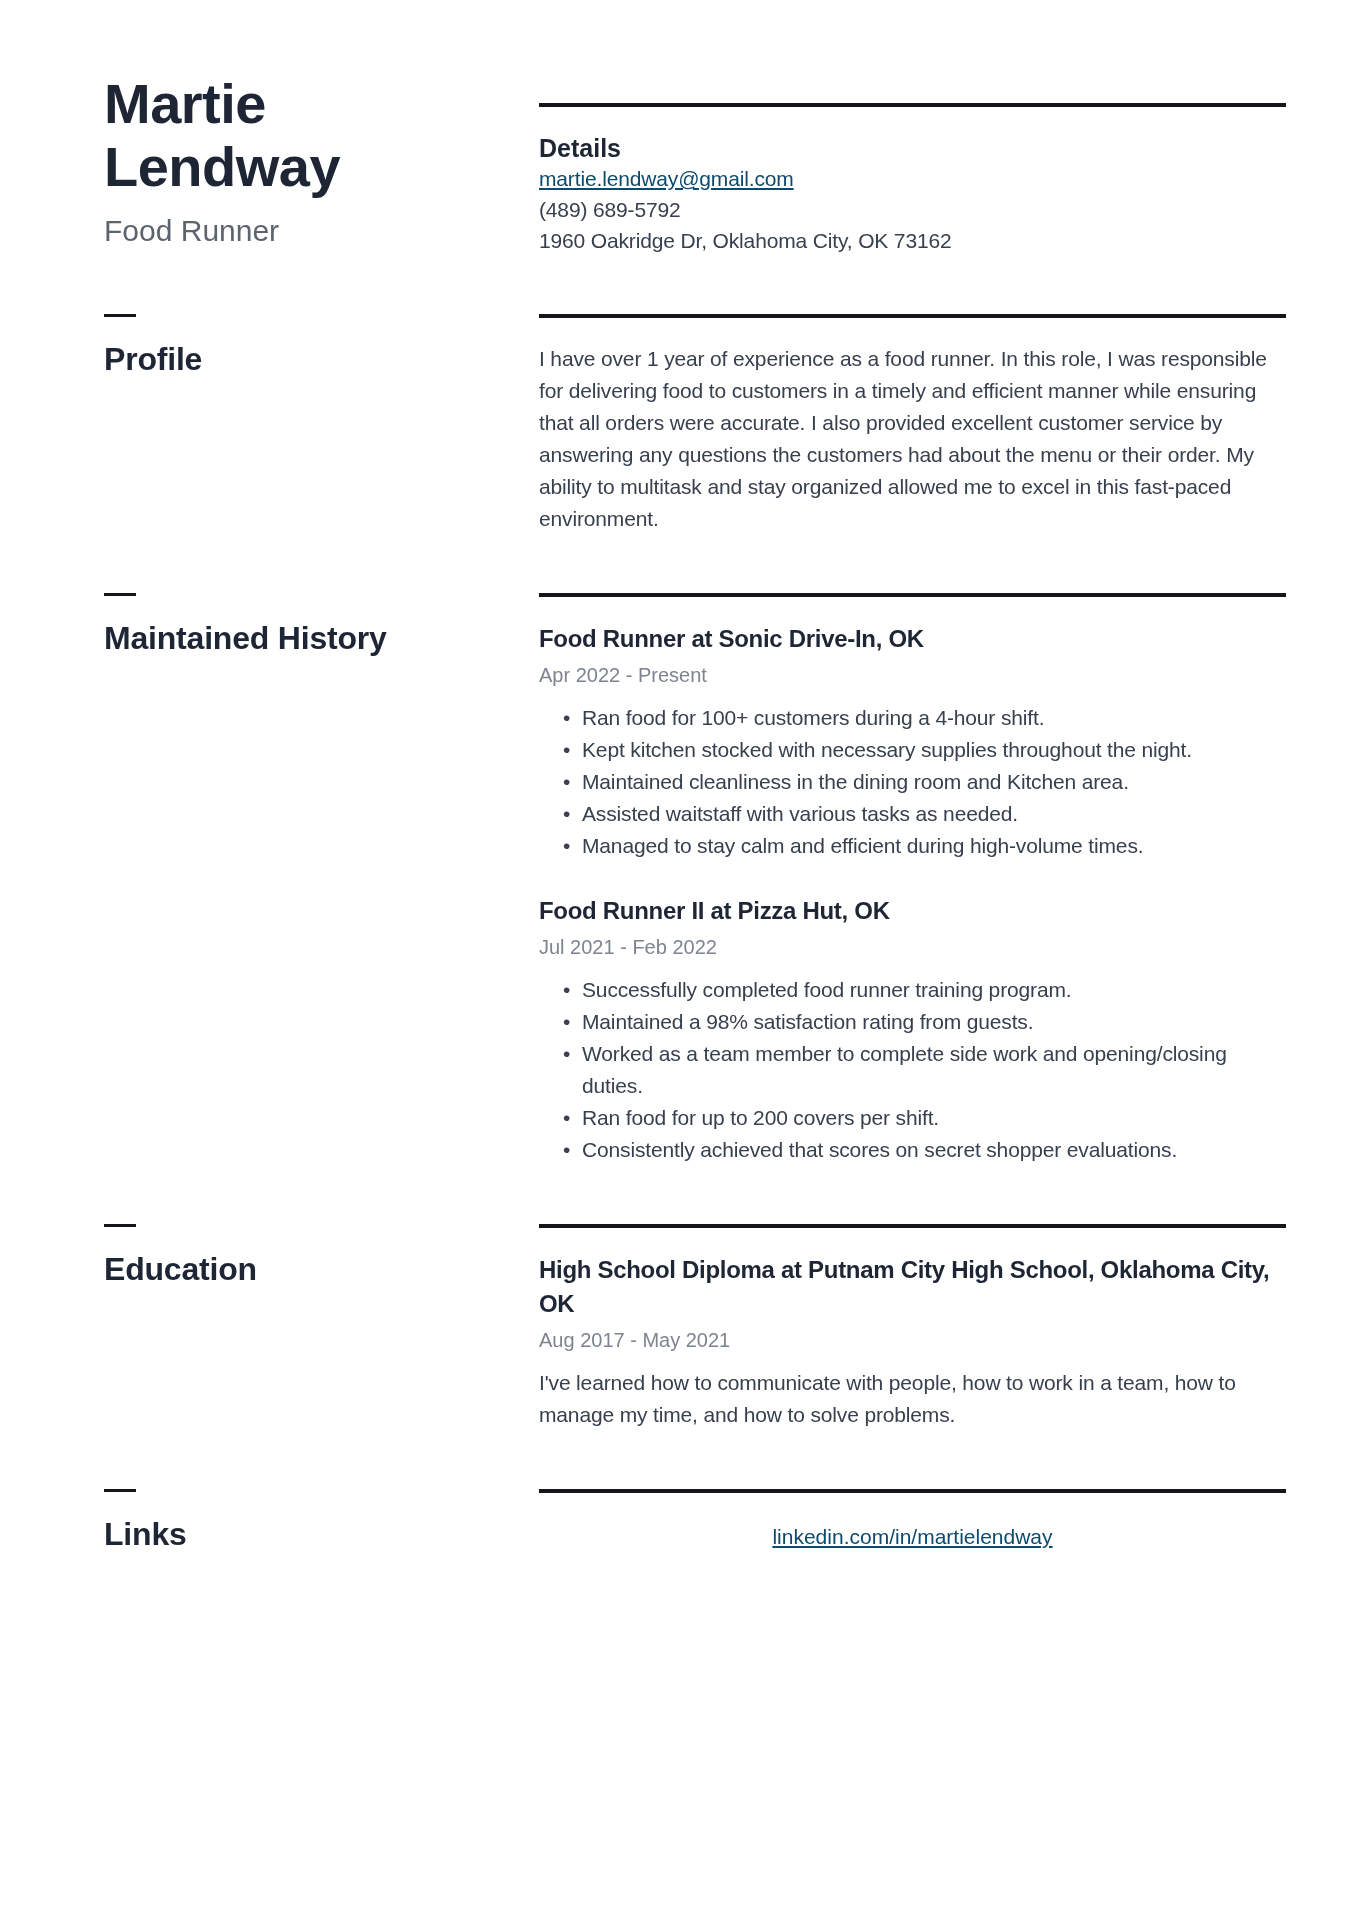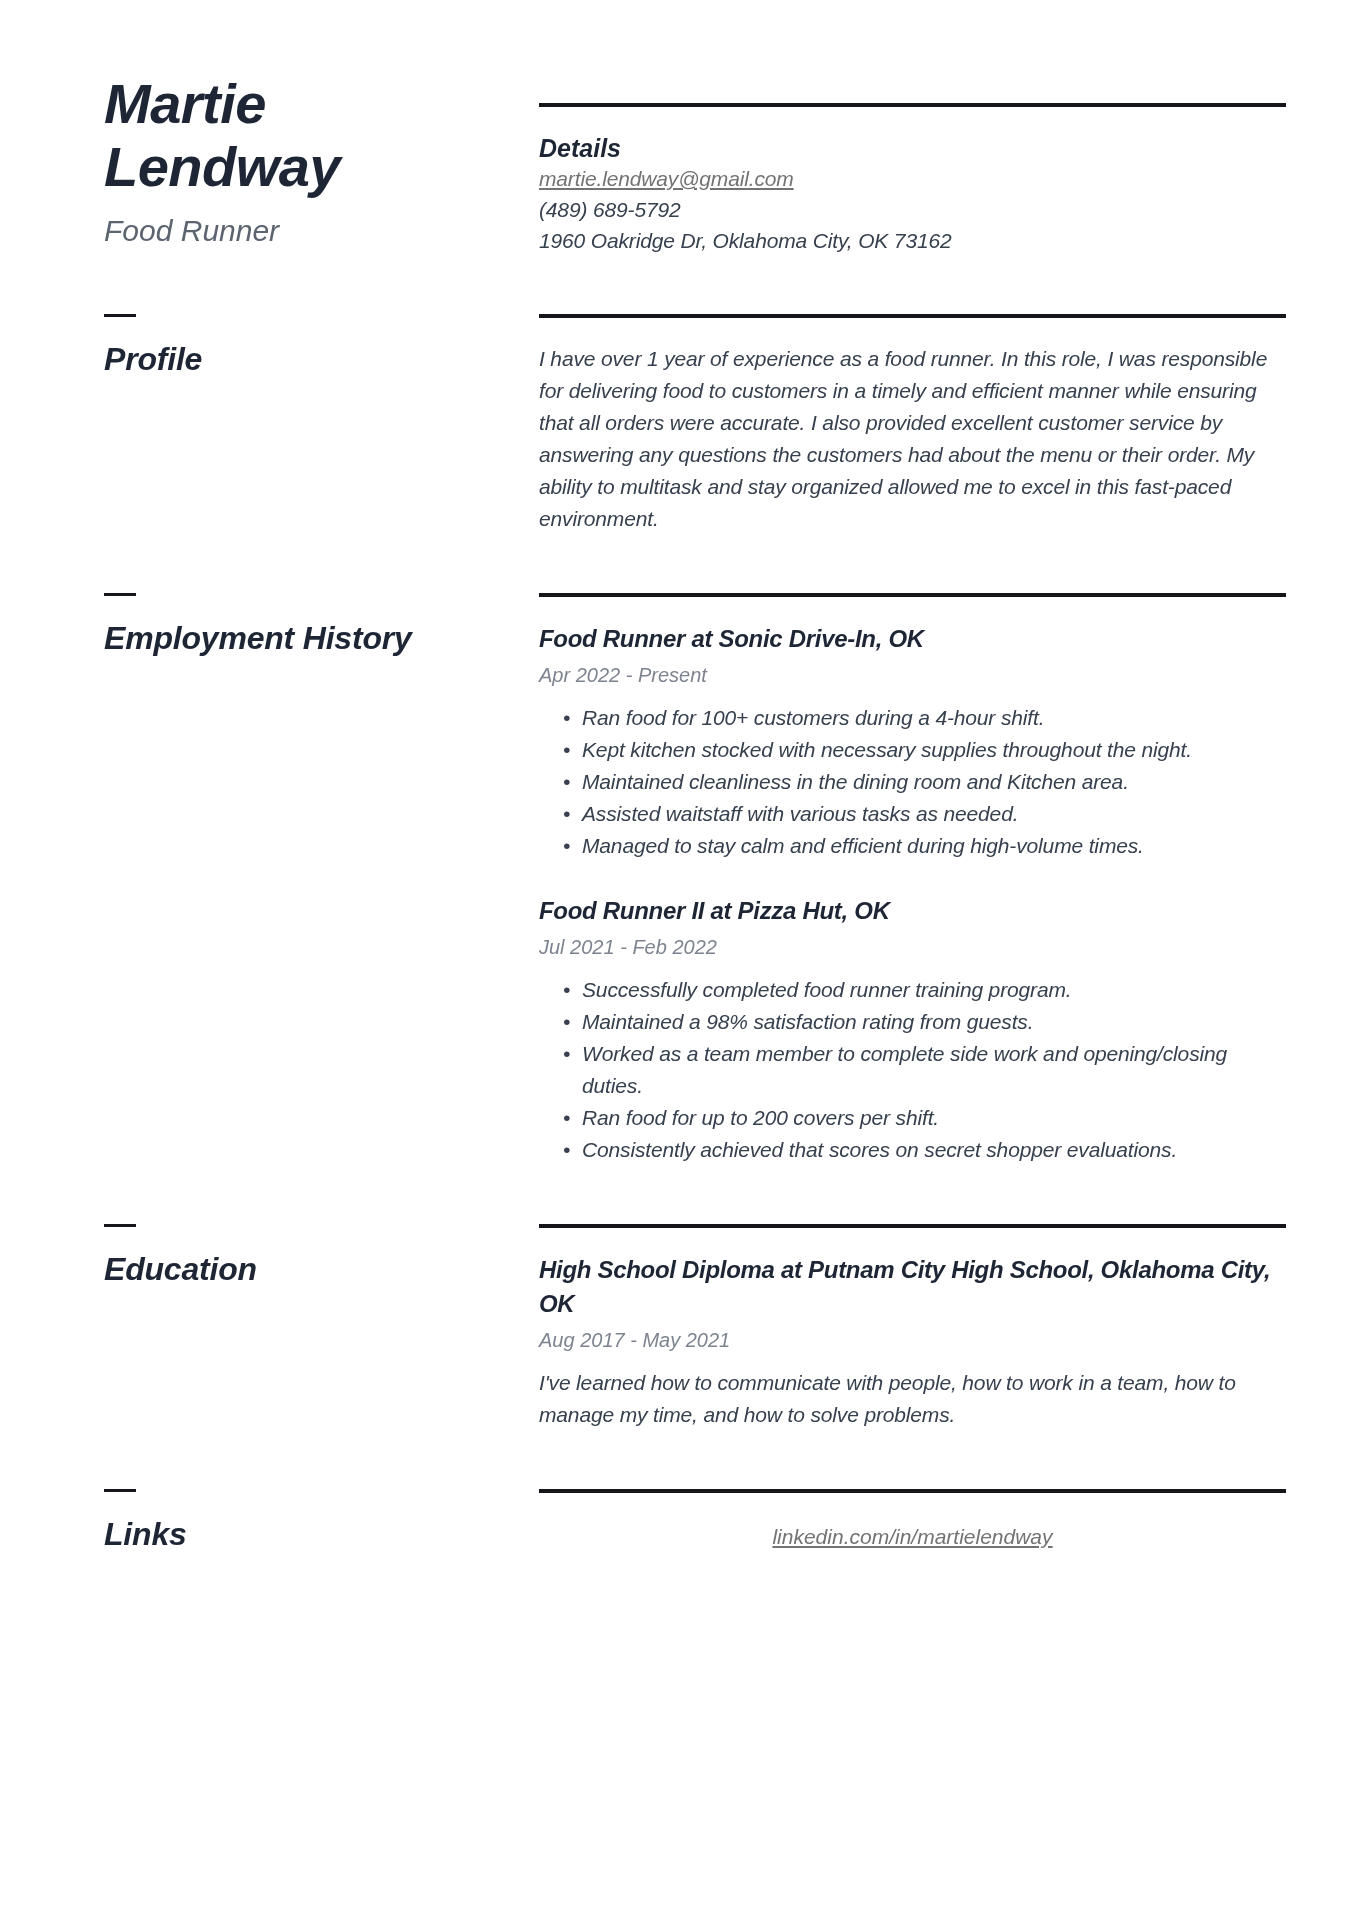--- a/index.html
+++ b/index.html
@@ -7,21 +7,20 @@
   body { font-family: "Liberation Sans", sans-serif; }
 
   .page {
     position: relative;
     width: 1366px;
     height: 1786px;
     background: #ffffff;
     overflow: hidden;
     padding: 0 80px 0 104px;
     color: #37404e;
-    font-style: italic;
   }
 
   .row { display: flex; }
   .left-col  { width: 435px; flex: 0 0 435px; }
   .right-col { width: 747px; flex: 0 0 747px; }
 
   
   .header-row { margin-top: 0; }
   .name {
     margin-top: 72px;
@@ -58,21 +57,21 @@
     line-height: 30px;
   }
   .detail-line {
     font-size: 21px;
     line-height: 31px;
     letter-spacing: -0.15px;
     color: #37404e;
   }
   .detail-line:first-of-type { margin-top: 5px; }
   a.link {
-    color: #737373;
+    color: #0c4a6e;
     text-decoration: underline;
     cursor: pointer;
   }
 
   
   .section-row { margin-top: 58px; }
   .left-heading {
     margin-top: 25px;
     font-size: 32px;
     font-weight: 700;
@@ -159,21 +158,21 @@
       <div class="rule"></div>
       <div class="section-content">
         <p class="body-text">I have over 1 year of experience as a food runner. In this role, I was responsible for delivering food to customers in a timely and efficient manner while ensuring that all orders were accurate. I also provided excellent customer service by answering any questions the customers had about the menu or their order. My ability to multitask and stay organized allowed me to excel in this fast-paced environment.</p>
       </div>
     </div>
   </div>
 
   <div class="row section-row">
     <div class="left-col">
       <div class="dash"></div>
-      <div class="left-heading">Employment History</div>
+      <div class="left-heading">Maintained History</div>
     </div>
     <div class="right-col">
       <div class="rule"></div>
       <div class="section-content">
 
         <div class="entry">
           <div class="entry-title">Food Runner at Sonic Drive-In, OK</div>
           <div class="entry-dates">Apr 2022 - Present</div>
           <ul class="bullets">
             <li>Ran food for 100+ customers during a 4-hour shift.</li>

